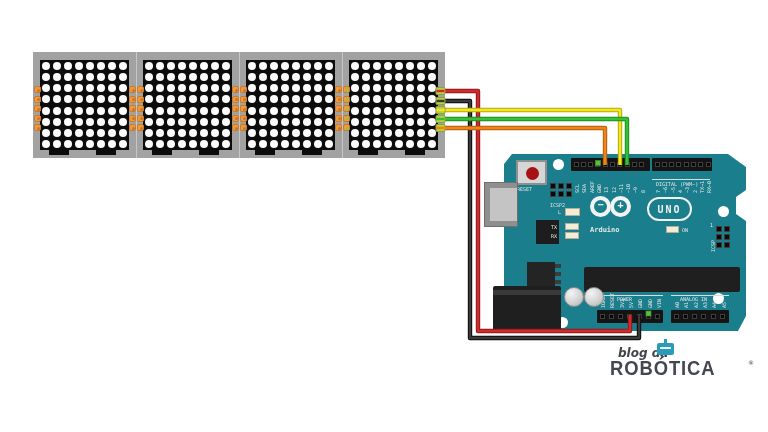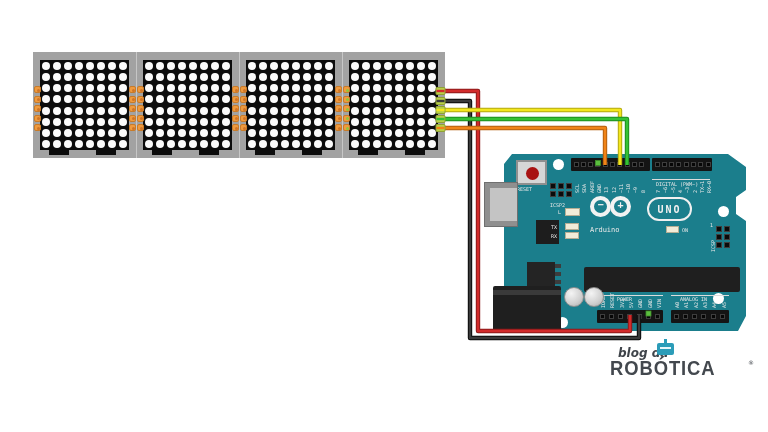--- a/index.html
+++ b/index.html
@@ -558,21 +558,21 @@
     <div class="ledrect" style="left:61px;top:69px;width:14px;height:7px;"></div>
     <div class="silk" style="left:47px;top:79px;">RX</div>
     <div class="ledrect" style="left:61px;top:78px;width:14px;height:7px;"></div>
 
     <div id="infinity">
       <div class="inf-c" style="left:0;"></div>
       <div class="inf-c" style="left:20px;"></div>
       <div class="inf-g" style="left:0;">−</div>
       <div class="inf-g" style="left:20px;">+</div>
     </div>
-    <div class="silk" style="left:86px;top:72px;font-size:7px;">Arduino</div>
+    <div class="silk" style="left:86px;top:72px;font-size:7px;font-weight:bold;">Arduino</div>
     <div id="unooval">UNO</div>
     <div class="ledrect" style="left:162px;top:72px;width:13px;height:7px;"></div>
     <div class="silk" style="left:178px;top:73px;">ON</div>
 
     <div class="icspgrid" style="left:212px;top:72px;grid-template-columns:repeat(2,6px);" id="icspgrid">
         <div class="icsphole"></div>
         <div class="icsphole"></div>
         <div class="icsphole"></div>
         <div class="icsphole"></div>
         <div class="icsphole"></div>

